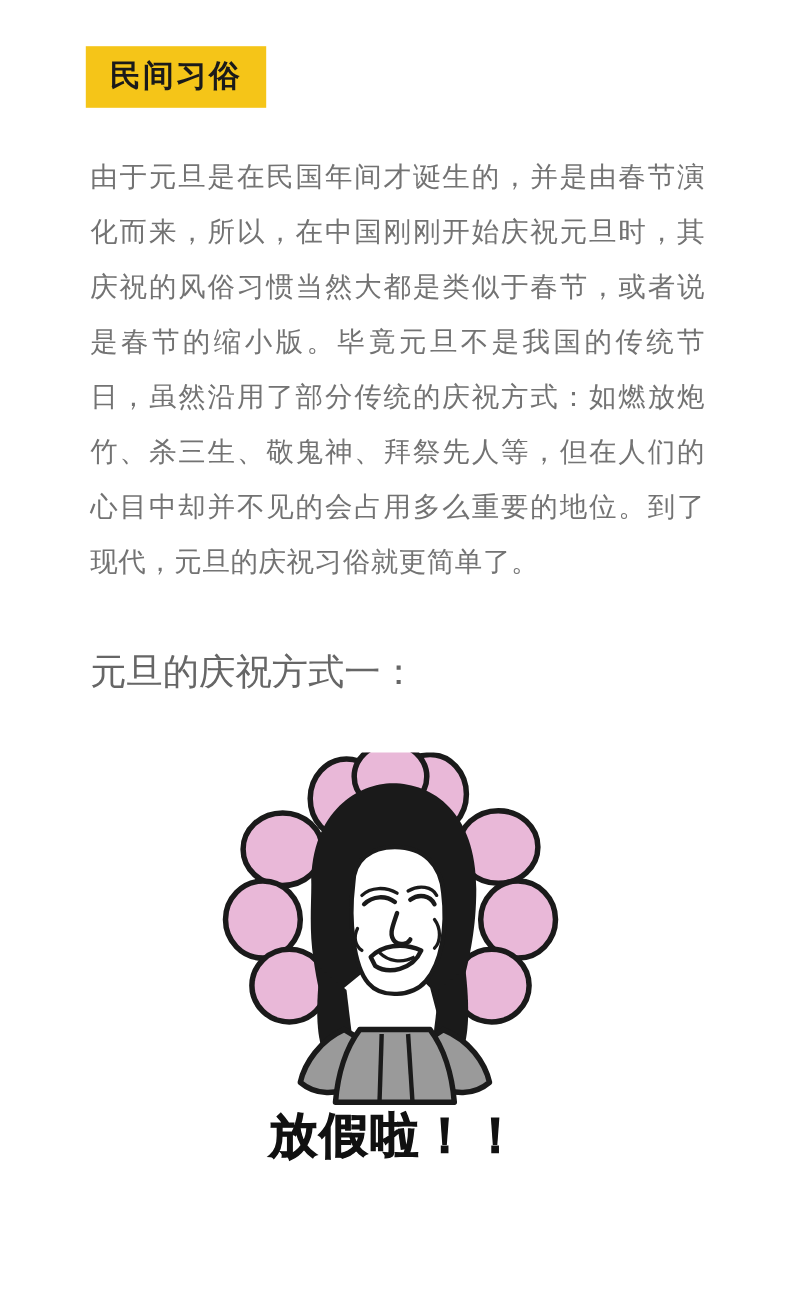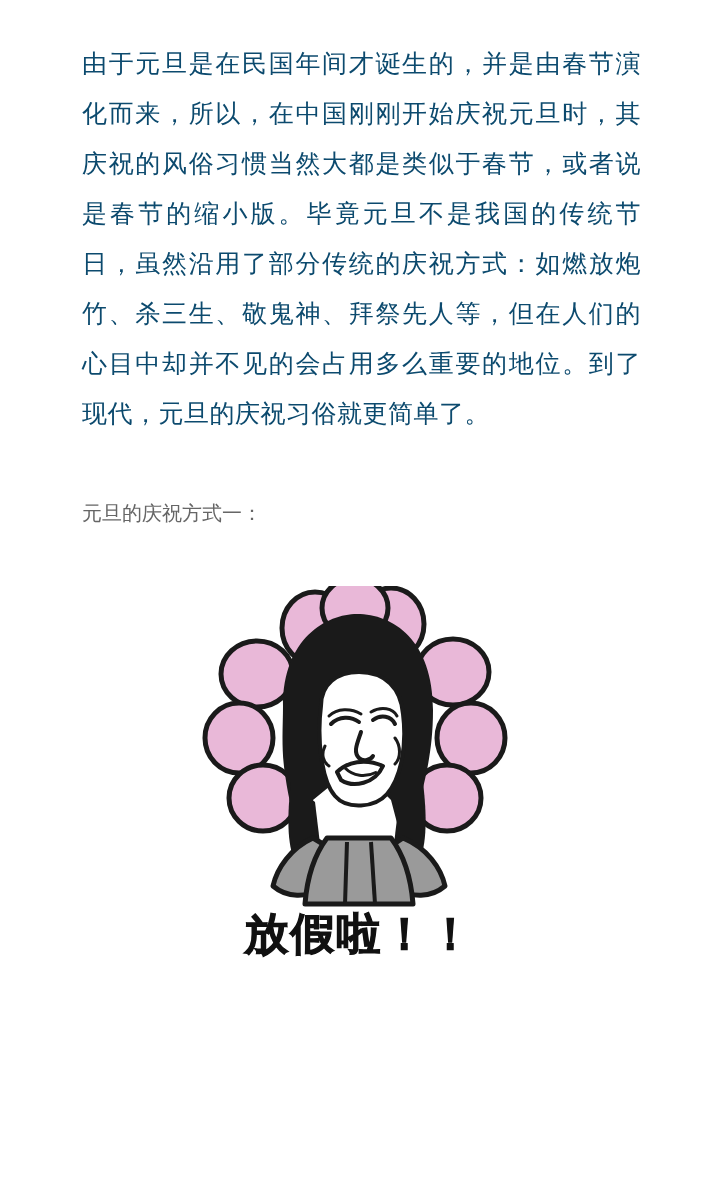--- a/index.html
+++ b/index.html
@@ -41,30 +41,30 @@
 
   
   .body-copy {
     padding: 0 78px 0 82px;
     margin-top: 38px;
   }
   .para {
     font-size: 25px;
     line-height: 50px;
     letter-spacing: 0.5px;
-    color: #0c4a6e;
+    color: #737373;
     text-align: justify;
     text-justify: inter-ideograph;
     margin: 0;
   }
   .spacer-block {
     height: 50px;
   }
   .para-label {
-    font-size: 20px;
+    font-size: 33px;
     line-height: 50px;
     color: #666666;
     margin: 0;
   }
 
   
   .illustration {
     margin-top: 48px;
     width: 100%;
     height: 380px;
@@ -89,20 +89,23 @@
     letter-spacing: 2px;
     white-space: nowrap;
     -webkit-text-stroke: 1px #111;
   }
 </style>
 </head>
 <body>
 
 <div class="page">
 
+  <div class="heading-wrap">
+    <span class="heading-badge">民间习俗</span>
+  </div>
 
   <div class="body-copy">
     <p class="para">由于元旦是在民国年间才诞生的，并是由春节演化而来，所以，在中国刚刚开始庆祝元旦时，其庆祝的风俗习惯当然大都是类似于春节，或者说是春节的缩小版。毕竟元旦不是我国的传统节日，虽然沿用了部分传统的庆祝方式：如燃放炮竹、杀三生、敬鬼神、拜祭先人等，但在人们的心目中却并不见的会占用多么重要的地位。到了现代，元旦的庆祝习俗就更简单了。</p>
 
     <div class="spacer-block"></div>
 
     <p class="para-label">元旦的庆祝方式一：</p>
 
   </div>
 

